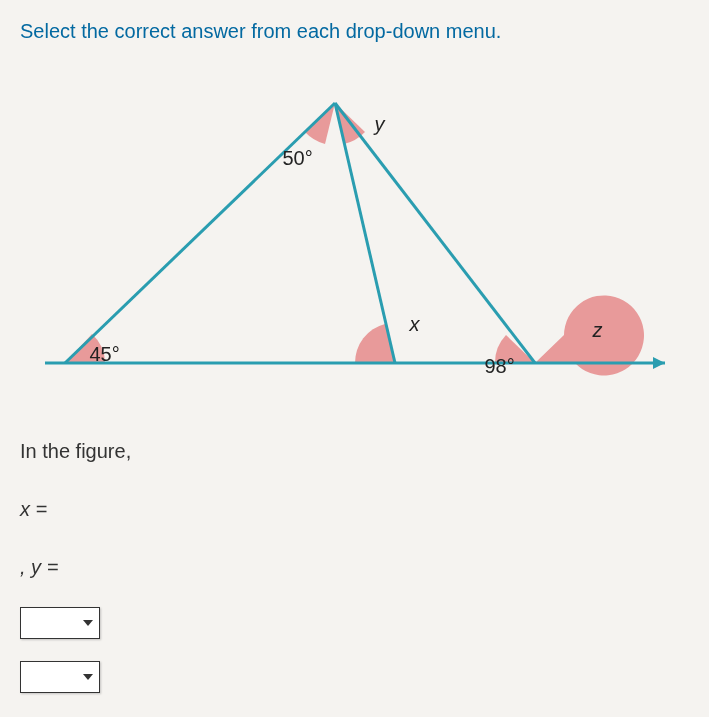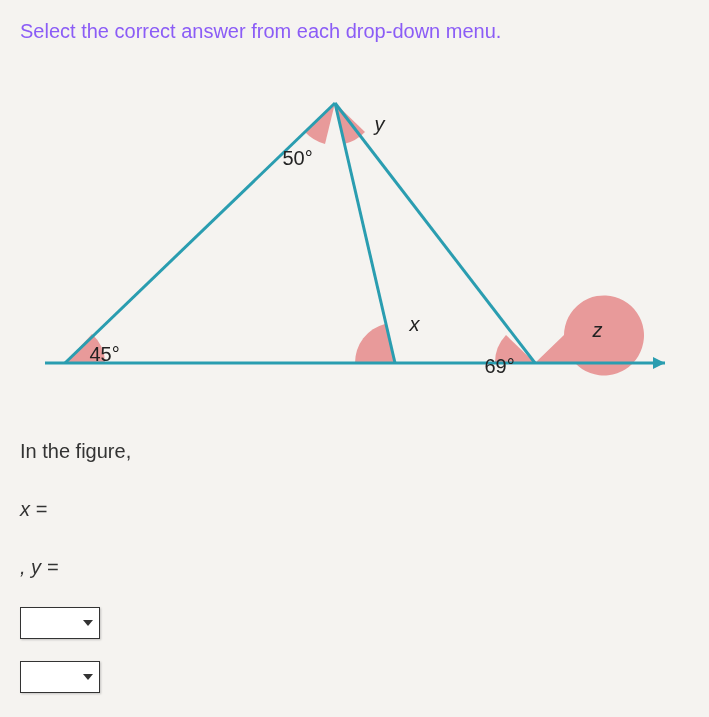--- a/index.html
+++ b/index.html
@@ -10,21 +10,21 @@
     body {
       font-family: Arial, sans-serif;
       background: #f5f3f0;
       width: 709px;
       height: 717px;
       padding: 20px;
       color: #333;
     }
     .instruction {
       font-size: 20px;
-      color: #8b5cf6;
+      color: #0369a1;
       margin-bottom: 40px;
     }
     .figure-area {
       position: relative;
       width: 640px;
       height: 310px;
       margin: 0 auto 40px;
     }
     .figure-area svg {
       position: absolute;
@@ -134,21 +134,21 @@
     <polygon points="630,280 618,274 618,286" fill="#2a9db0"></polygon>
     <line x1="30" y1="280" x2="300" y2="20" stroke="#2a9db0" stroke-width="3"></line>
     <line x1="300" y1="20" x2="500" y2="280" stroke="#2a9db0" stroke-width="3"></line>
     <line x1="300" y1="20" x2="360" y2="280" stroke="#2a9db0" stroke-width="3"></line>
   </svg>
 
   <div class="angle-label normal" style="left:248px; top:48px;">50°</div>
   <div class="angle-label" style="left:340px; top:30px;">y</div>
   <div class="angle-label" style="left:375px; top:230px;">x</div>
   <div class="angle-label normal" style="left:55px; top:244px;">45°</div>
-  <div class="angle-label normal" style="left:450px; top:256px;">69°</div>
+  <div class="angle-label normal" style="left:450px; top:256px;">98°</div>
   <div class="angle-label" style="left:558px; top:236px;">z</div>
 </div>
 
 <div class="answer-row">
   <span class="text">In the figure, </span>
   <span class="text"><em>x =</em></span>
   <span class="text"><em>, y =</em></span>
   <span class="dropdown-box">
     <span class="chevron"></span>
   </span>

